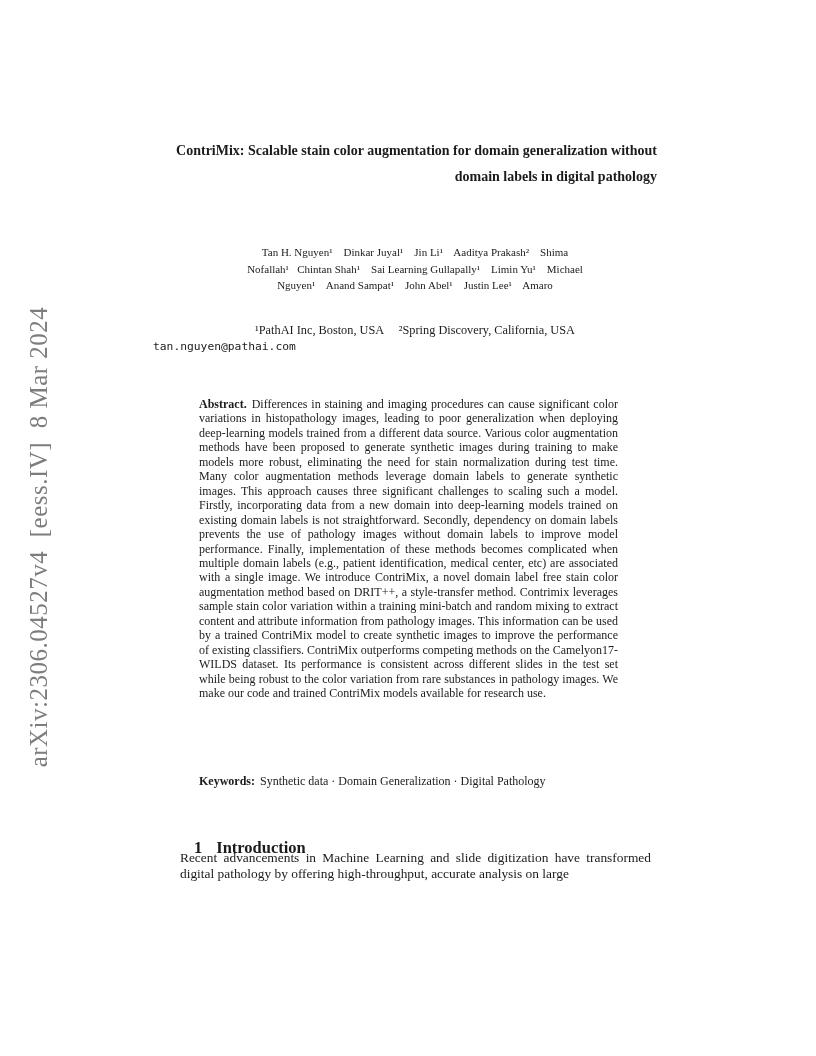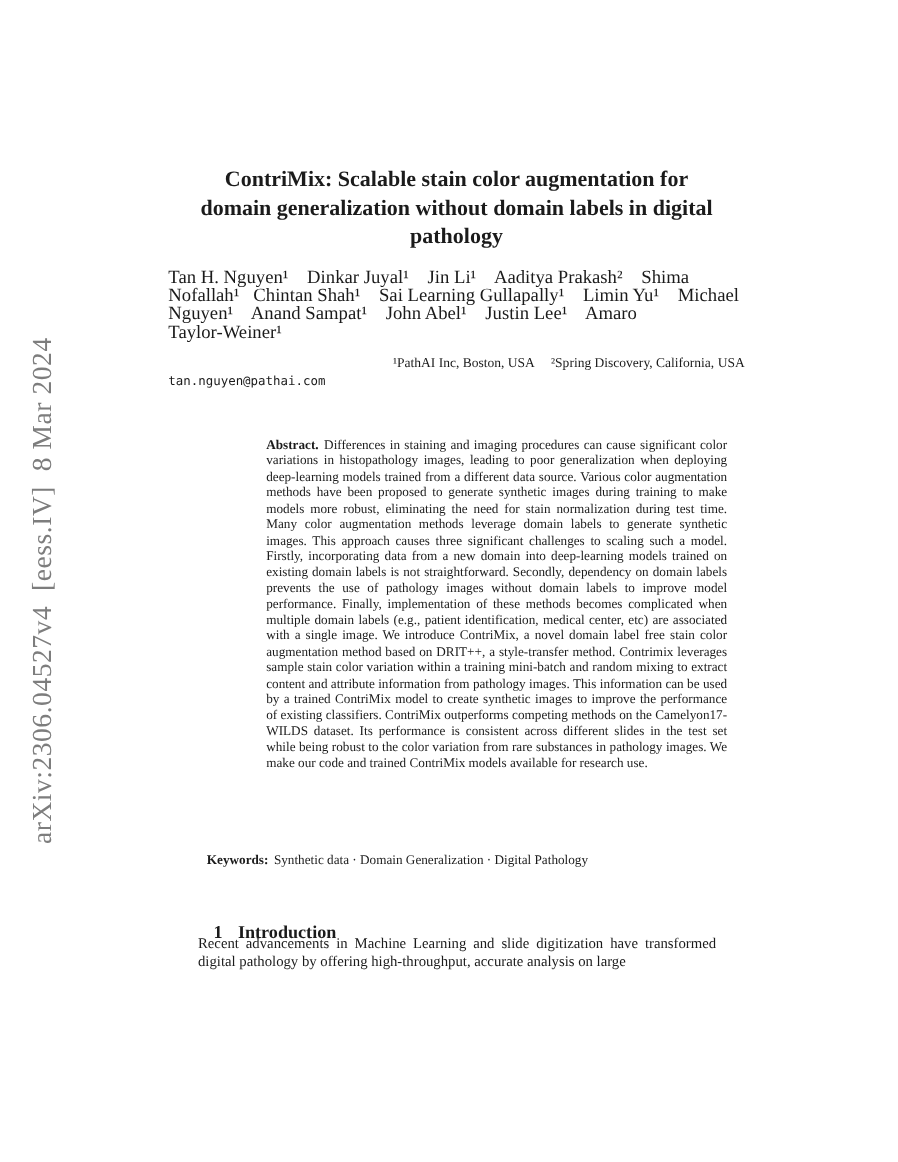--- a/index.html
+++ b/index.html
@@ -22,74 +22,74 @@
     left: 39px;
     transform: translate(-50%, -50%) rotate(-90deg);
     transform-origin: center center;
     font-size: 25px;
     color: #7d7d7d;
     white-space: pre;
     letter-spacing: 0.5px;
   }
   .title {
     position: absolute;
-    top: 150px;
+    top: 138px;
     left: 173px;
     width: 484px;
-    text-align: center;
+    text-align: right;
     font-weight: bold;
-    font-size: 20px;
+    font-size: 14px;
     line-height: 26px;
   }
   .authors {
     position: absolute;
     top: 244px;
     left: 153px;
     width: 524px;
-    font-size: 17px;
+    text-align: center;
+    font-size: 11px;
     line-height: 16.6px;
   }
   .authors div { white-space: pre; }
   .affiliations {
     position: absolute;
     top: 323px;
     left: 153px;
     width: 524px;
-    text-align: right;
+    text-align: center;
     font-size: 12.3px;
     white-space: pre;
   }
   .email {
     position: absolute;
     top: 340px;
     left: 153px;
     width: 524px;
     font-family: "DejaVu Sans Mono", "Liberation Mono", monospace;
     font-size: 11.3px;
   }
   .abstract {
     position: absolute;
     top: 397px;
     left: 199px;
     width: 419px;
     font-size: 12px;
     line-height: 14.45px;
     text-align: justify;
     hyphens: auto;
-    margin-left: 43px;
     -webkit-hyphens: auto;
   }
   .abs-label, .kw-label {
     font-weight: bold;
     margin-right: 5px;
   }
   .keywords {
     position: absolute;
     top: 774px;
-    left: 188px;
+    left: 199px;
     width: 419px;
     font-size: 12px;
     line-height: 14.45px;
   }
   .section-heading {
     position: absolute;
     top: 819px;
     left: 194px;
     width: 471px;
     font-weight: bold;
@@ -116,21 +116,20 @@
 <div class="page">
 
   <div class="watermark">arXiv:2306.04527v4  [eess.IV]  8 Mar 2024</div>
 
   <div class="title">ContriMix: Scalable stain color augmentation for domain generalization without domain labels in digital pathology</div>
 
   <div class="authors">
     <div>Tan H. Nguyen¹    Dinkar Juyal¹    Jin Li¹    Aaditya Prakash²    Shima</div>
     <div>Nofallah¹   Chintan Shah¹    Sai Learning Gullapally¹    Limin Yu¹    Michael</div>
     <div>Nguyen¹    Anand Sampat¹    John Abel¹    Justin Lee¹    Amaro</div>
-    <div>Taylor-Weiner¹</div>
   </div>
 
   <div class="affiliations">¹PathAI Inc, Boston, USA     ²Spring Discovery, California, USA</div>
 
   <div class="email">tan.nguyen@pathai.com</div>
 
   <div class="abstract">
     <span class="abs-label">Abstract.</span><span>Differences in staining and imaging procedures can cause significant color variations in histopathology images, leading to poor generalization when deploying deep-learning models trained from a different data source. Various color augmentation methods have been proposed to generate synthetic images during training to make models more robust, eliminating the need for stain normalization during test time. Many color augmentation methods leverage domain labels to generate synthetic images. This approach causes three significant challenges to scaling such a model. Firstly, incorporating data from a new domain into deep-learning models trained on existing domain labels is not straightforward. Secondly, dependency on domain labels prevents the use of pathology images without domain labels to improve model performance. Finally, implementation of these methods becomes complicated when multiple domain labels (e.g., patient identification, medical center, etc) are associated with a single image. We introduce ContriMix, a novel domain label free stain color augmentation method based on DRIT++, a style-transfer method. Contrimix leverages sample stain color variation within a training mini-batch and random mixing to extract content and attribute information from pathology images. This information can be used by a trained ContriMix model to create synthetic images to improve the performance of existing classifiers. ContriMix outperforms competing methods on the Camelyon17-WILDS dataset. Its performance is consistent across different slides in the test set while being robust to the color variation from rare substances in pathology images. We make our code and trained ContriMix models available for research use.</span>
   </div>
 

